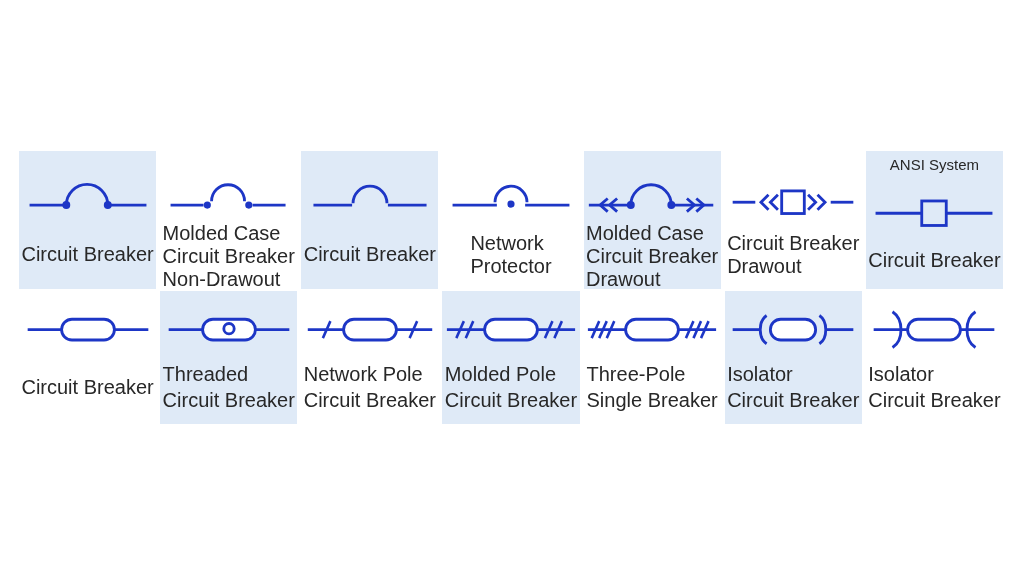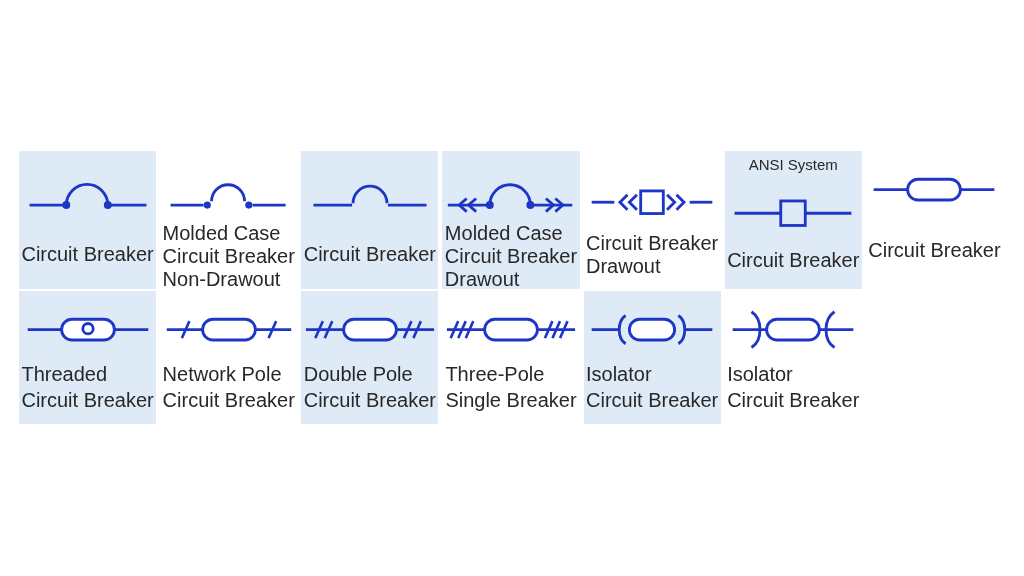--- a/index.html
+++ b/index.html
@@ -67,20 +67,30 @@
 
   <div class="cell blue r1">
     <svg class="sym" viewBox="0 0 140 52">
       <path d="M10 34 H51"></path>
       <path d="M52 32 A18 18 0 0 1 88 32"></path>
       <path d="M89 34 H130"></path>
     </svg>
     <div class="label">Circuit Breaker</div>
   </div>
 
+  <div class="cell r1">
+    <svg class="sym" viewBox="0 0 140 52">
+      <path d="M8 34 H55"></path>
+        <path d="M85 34 H132"></path>
+      <circle class="dot" cx="70" cy="33" r="3.8"></circle>
+      <path d="M53 31 A17 17 0 0 1 87 31"></path>
+    </svg>
+    <div class="label">Network
+Protector</div>
+  </div>
 
   <div class="cell blue r1">
     <svg class="sym" viewBox="0 0 140 52">
       <path d="M3 34 H44"></path>
       <path d="M23 27 L15 34 L23 41"></path>
         <path d="M33 27 L25 34 L33 41"></path>
       <circle class="dot" cx="47.5" cy="34" r="4.2"></circle>
       <path d="M47.5 34 A21.5 21.5 0 0 1 90.5 34"></path>
       <circle class="dot" cx="90.5" cy="34" r="4.2"></circle>
       <path d="M94 34 H135"></path>
@@ -146,21 +156,21 @@
 
   <div class="cell blue r2">
     <svg class="sym" viewBox="0 0 140 48">
       <path d="M2 24 H138"></path>
       <rect class="boxfill" x="42" y="13" width="56" height="22" rx="11"></rect>
       <path class="tick" d="M12 33 L20 15"></path>
         <path class="tick" d="M22 33 L30 15"></path>
       <path class="tick" d="M106 33 L114 15"></path>
         <path class="tick" d="M116 33 L124 15"></path>
     </svg>
-    <div class="label">Double Pole
+    <div class="label">Molded Pole
 Circuit Breaker</div>
   </div>
 
   <div class="cell r2">
     <svg class="sym" viewBox="0 0 140 48">
       <path d="M2 24 H138"></path>
       <rect class="boxfill" x="42" y="13" width="56" height="22" rx="11"></rect>
       <path class="tick" d="M6 33 L14 15"></path>
         <path class="tick" d="M14 33 L22 15"></path>
         <path class="tick" d="M22 33 L30 15"></path>

